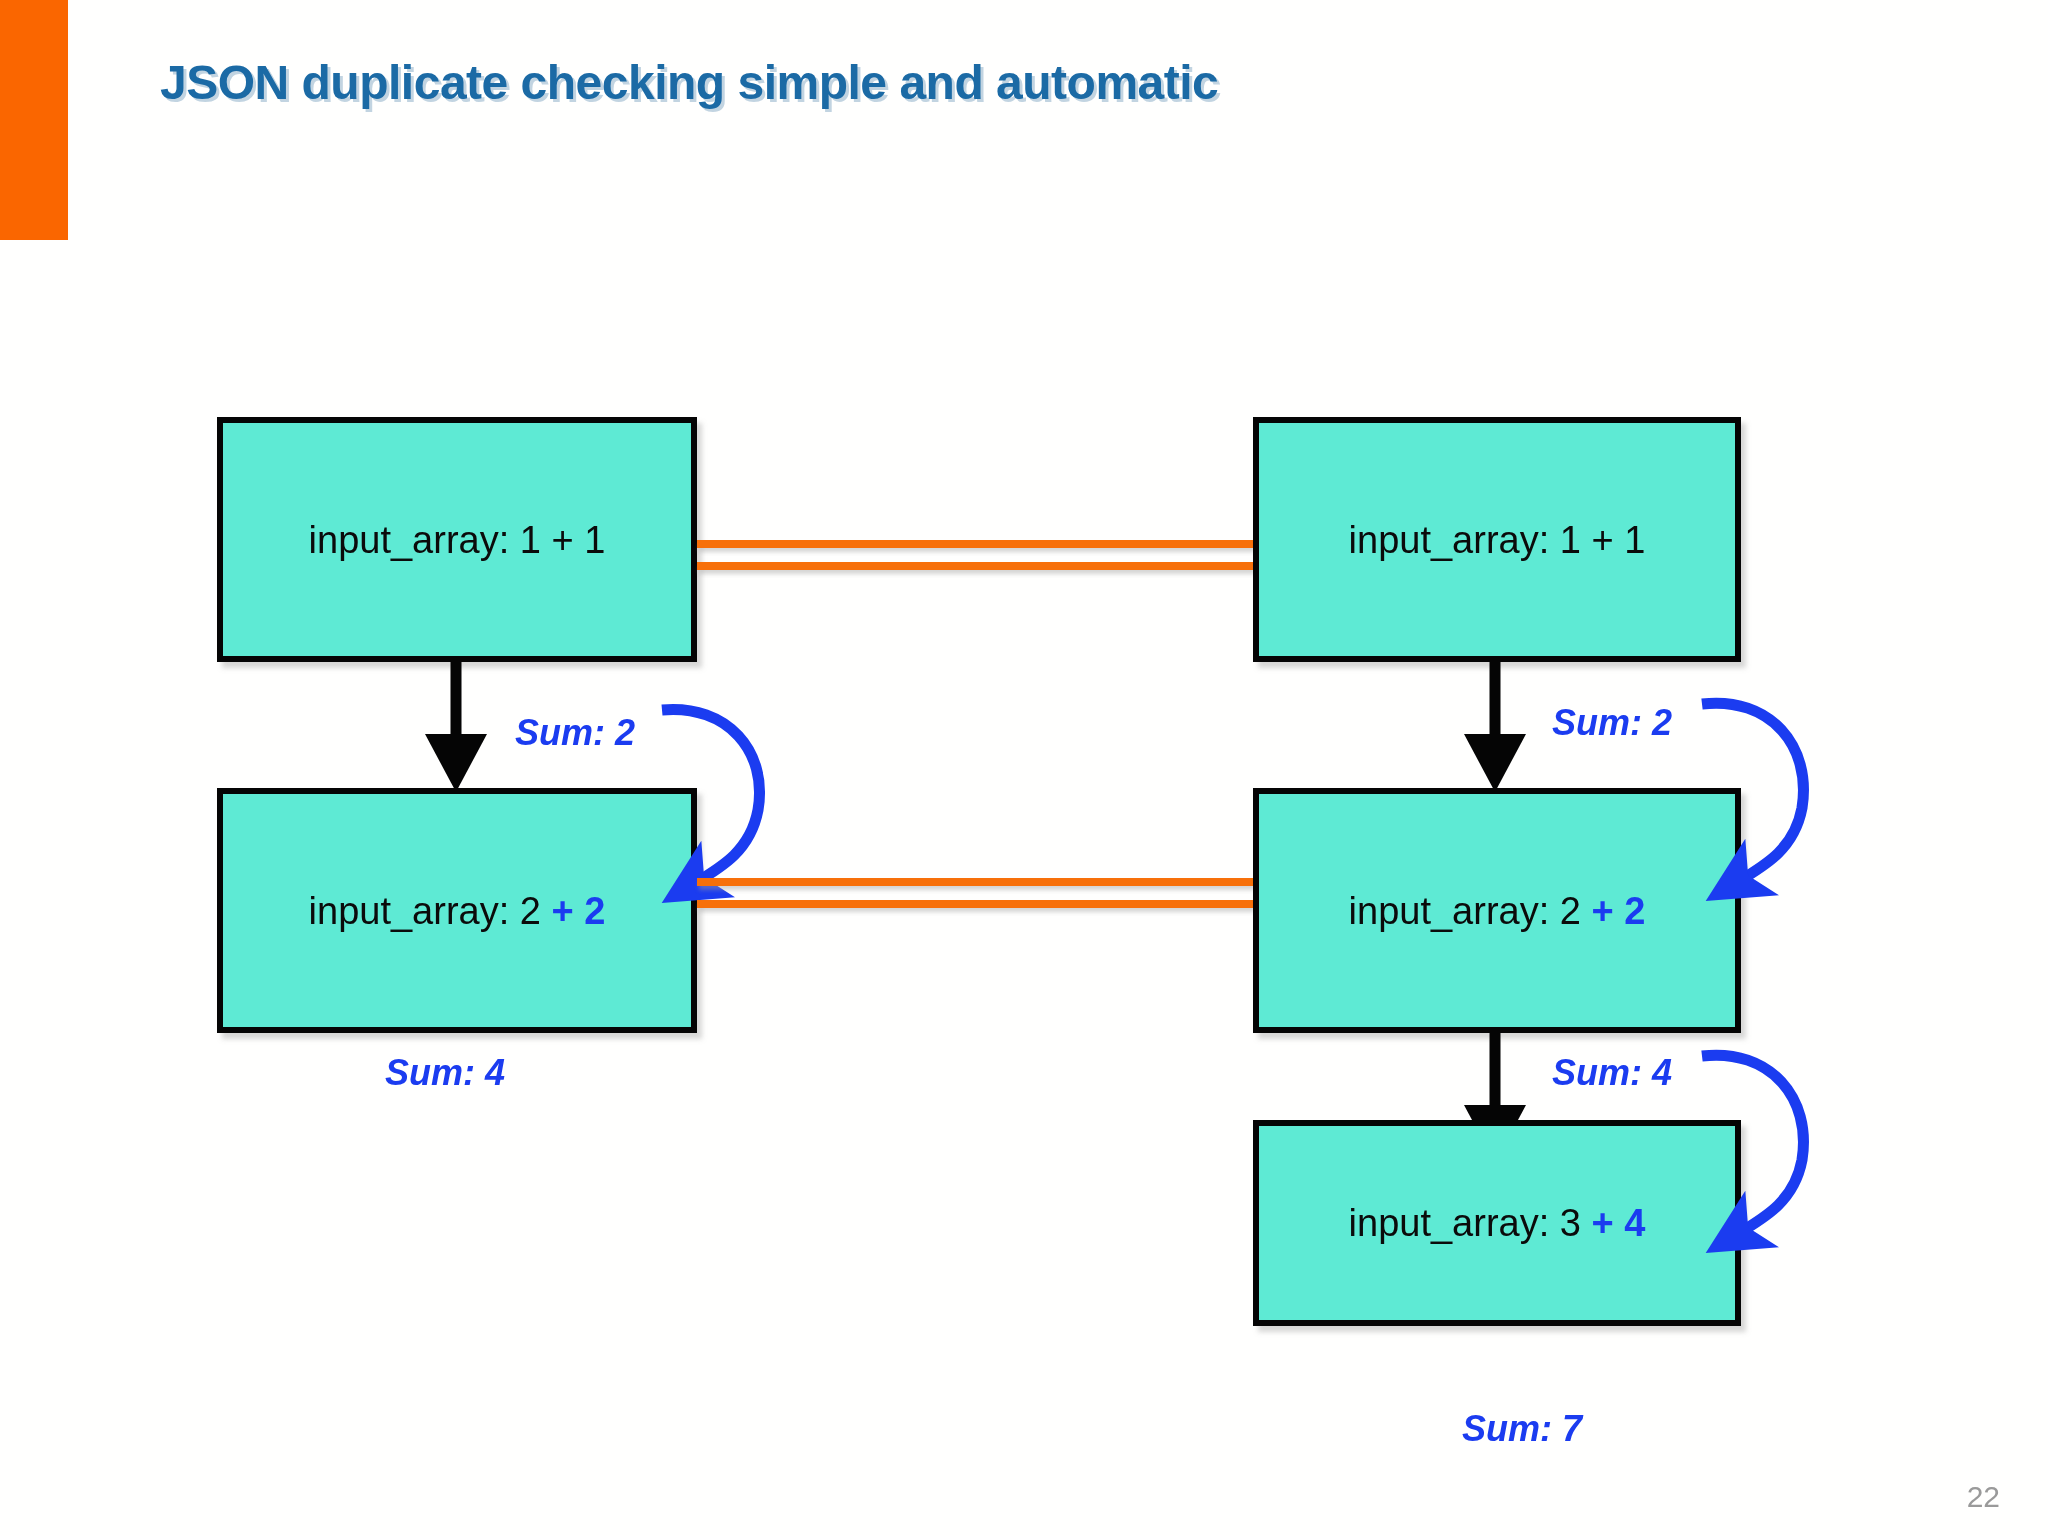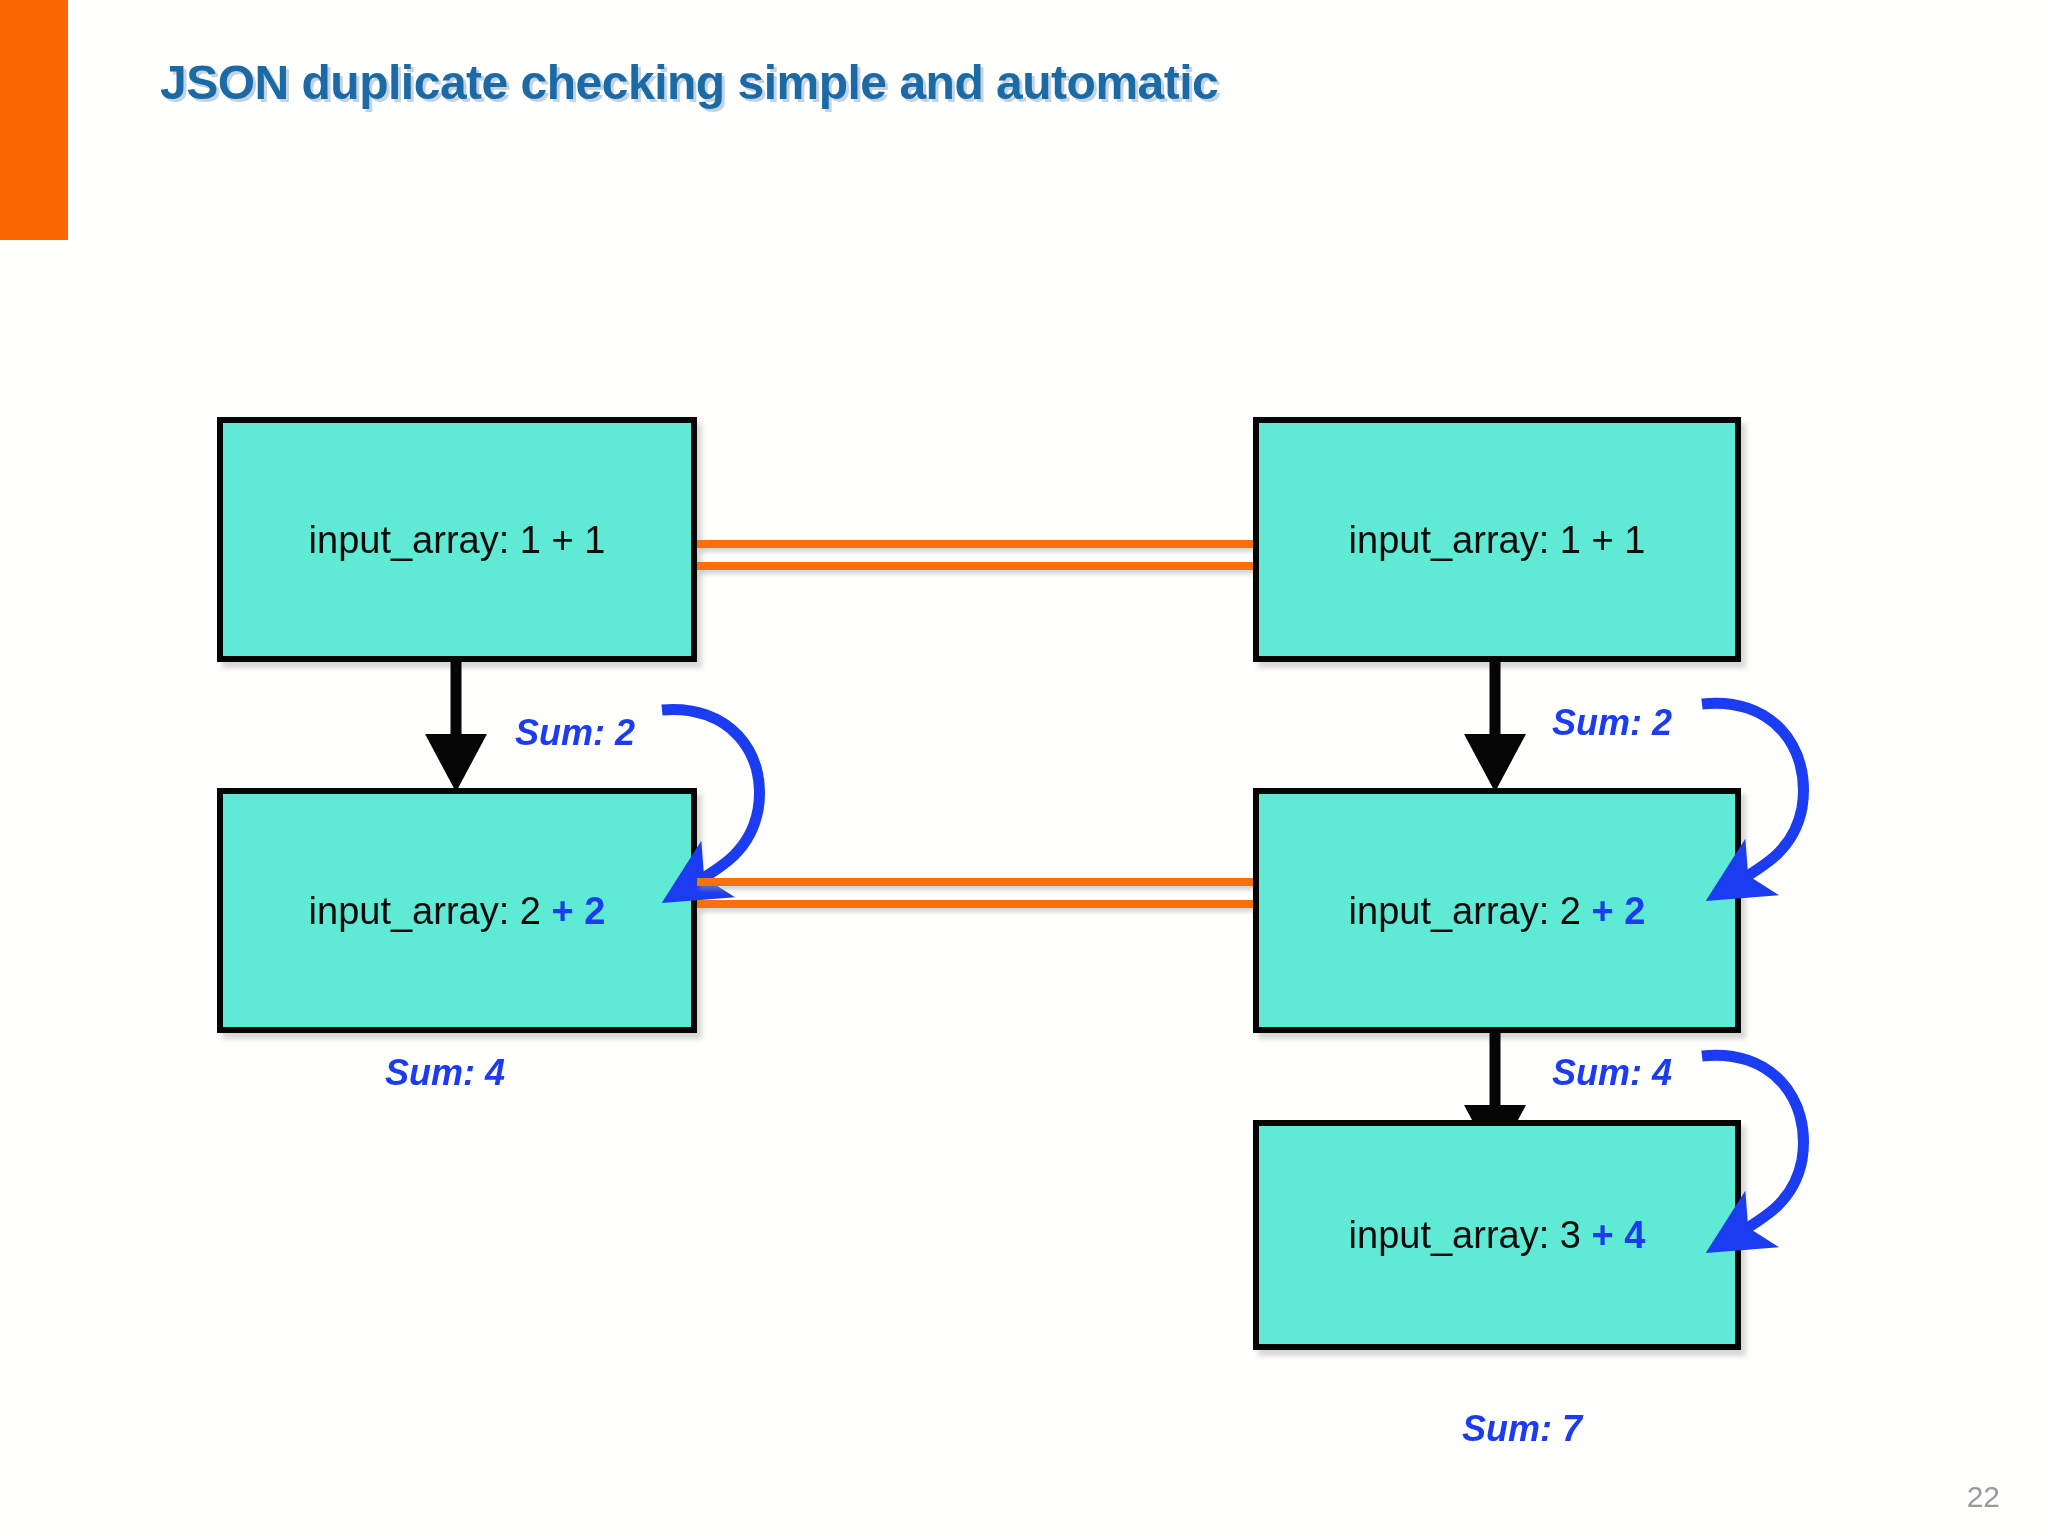--- a/index.html
+++ b/index.html
@@ -203,21 +203,21 @@
       </marker>
     </defs>
     <path d="M 12 14 C 80 6, 122 56, 112 118 C 104 160, 74 176, 44 194" stroke="#1B3CF0" stroke-width="11" fill="none" marker-end="url(#bluehead-r1)"></path>
   </svg>
 
   <div class="v-arrow" style="left:1464px; top:1033px; width:62px; height:130px;">
     <div class="shaft" style="height:75px;"></div>
     <div class="head"></div>
   </div>
 
-  <div class="node-box" style="left:1253px; top:1120px; width:488px; height:230px;">
+  <div class="node-box" style="left:1253px; top:1120px; width:488px; height:206px;">
     <div class="node-label">
       <span>input_array: 3</span><span class="plus"> + 4</span>
     </div>
   </div>
 
   <div class="sum-label" style="left:1552px; top:1052px;">Sum: 4</div>
 
   <svg class="curve-arrow" style="left:1690px; top:1042px;" width="140" height="215" viewBox="0 0 140 215">
     <defs>
       <marker id="bluehead-r2" markerWidth="6" markerHeight="6" refX="3.0" refY="3" orient="auto">

